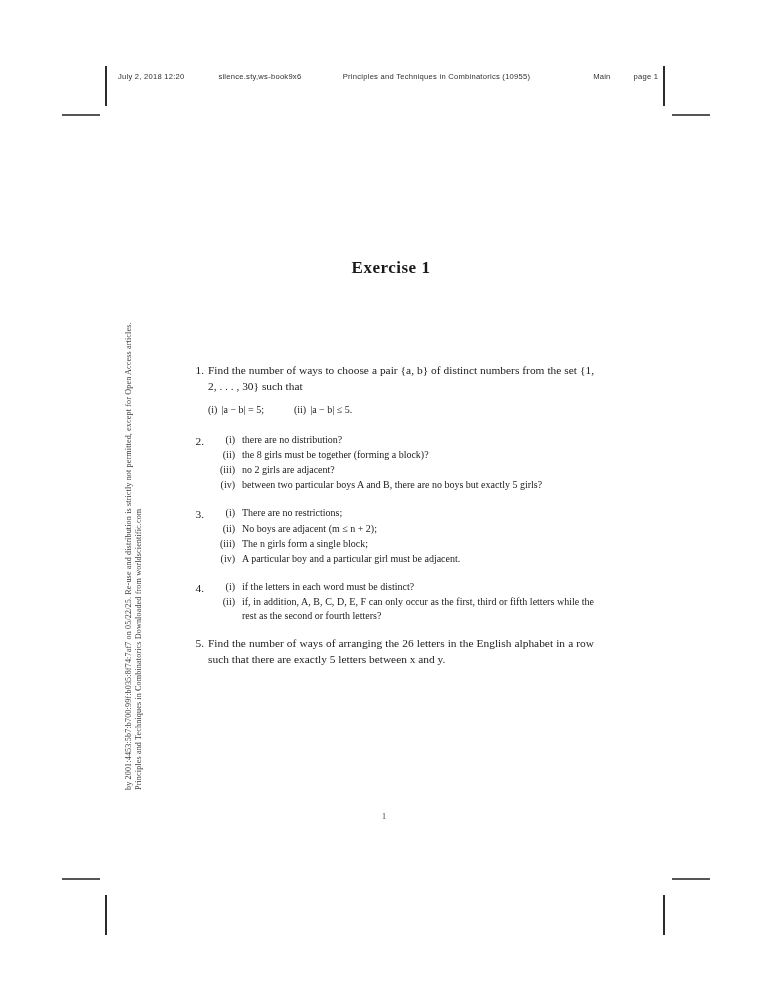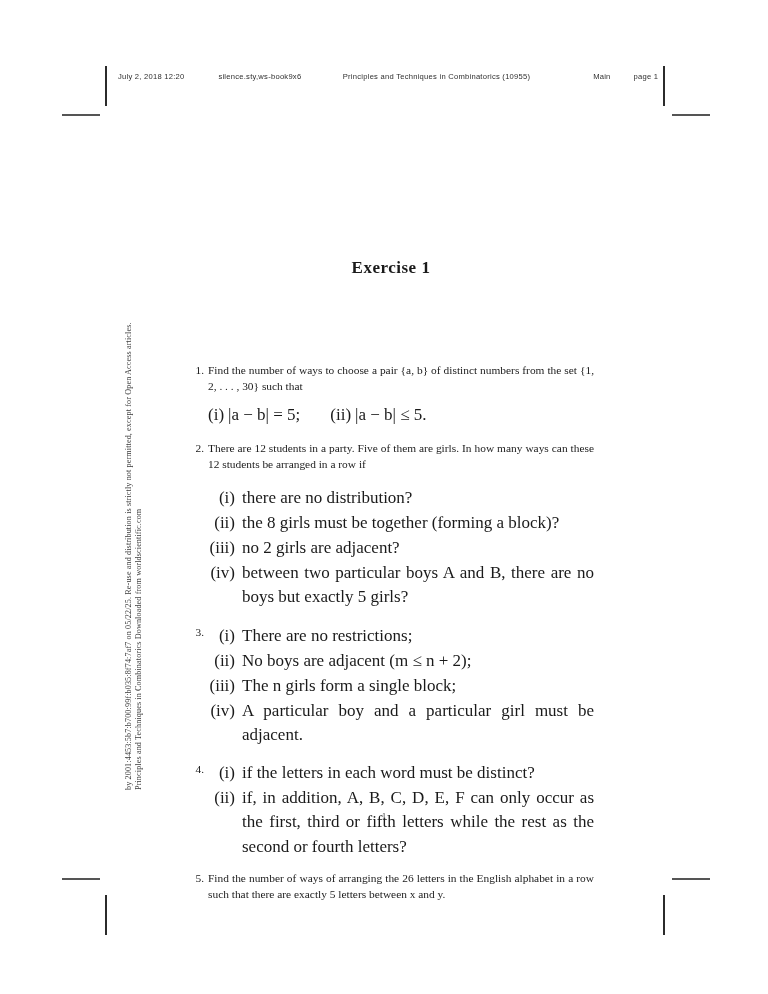--- a/index.html
+++ b/index.html
@@ -115,21 +115,21 @@
     text-align: right;
   }
   .stem {
     text-align: justify;
     text-justify: inter-word;
   }
   ol.subparts {
     list-style: none;
     margin: 14px 0 0 0;
     padding: 0;
-    font-size: 17px;
+    font-size: 10px;
     line-height: 1.42;
   }
   ol.subparts > li {
     position: relative;
     padding-left: 34px;
     margin-bottom: 1px;
   }
   ol.subparts > li > .rn {
     position: absolute;
     left: 0;
@@ -197,21 +197,20 @@
   <div id="content">
     <h1 id="page-title">Exercise 1</h1>
     <ol class="problems" id="problem-list">
         <li class="problem">
           <span class="num">1.</span>
           <div class="stem">Find the number of ways to choose a pair {a, b} of distinct numbers from the set {1, 2, . . . , 30} such that</div>
           <ol class="subparts inline"><li><span class="rn">(i)</span><span class="sub-text">|a − b| = 5;</span></li><li><span class="rn">(ii)</span><span class="sub-text">|a − b| ≤ 5.</span></li></ol>
         </li>
         <li class="problem">
           <span class="num">2.</span>
-          <div class="stem">There are 12 students in a party. Five of them are girls. In how many ways can these 12 students be arranged in a row if</div>
           <ol class="subparts">
             <li>
               <span class="rn">(i)</span>
               <span class="sub-text">there are no distribution?</span>
             </li>
             <li>
               <span class="rn">(ii)</span>
               <span class="sub-text">the 8 girls must be together (forming a block)?</span>
             </li>
             <li>

